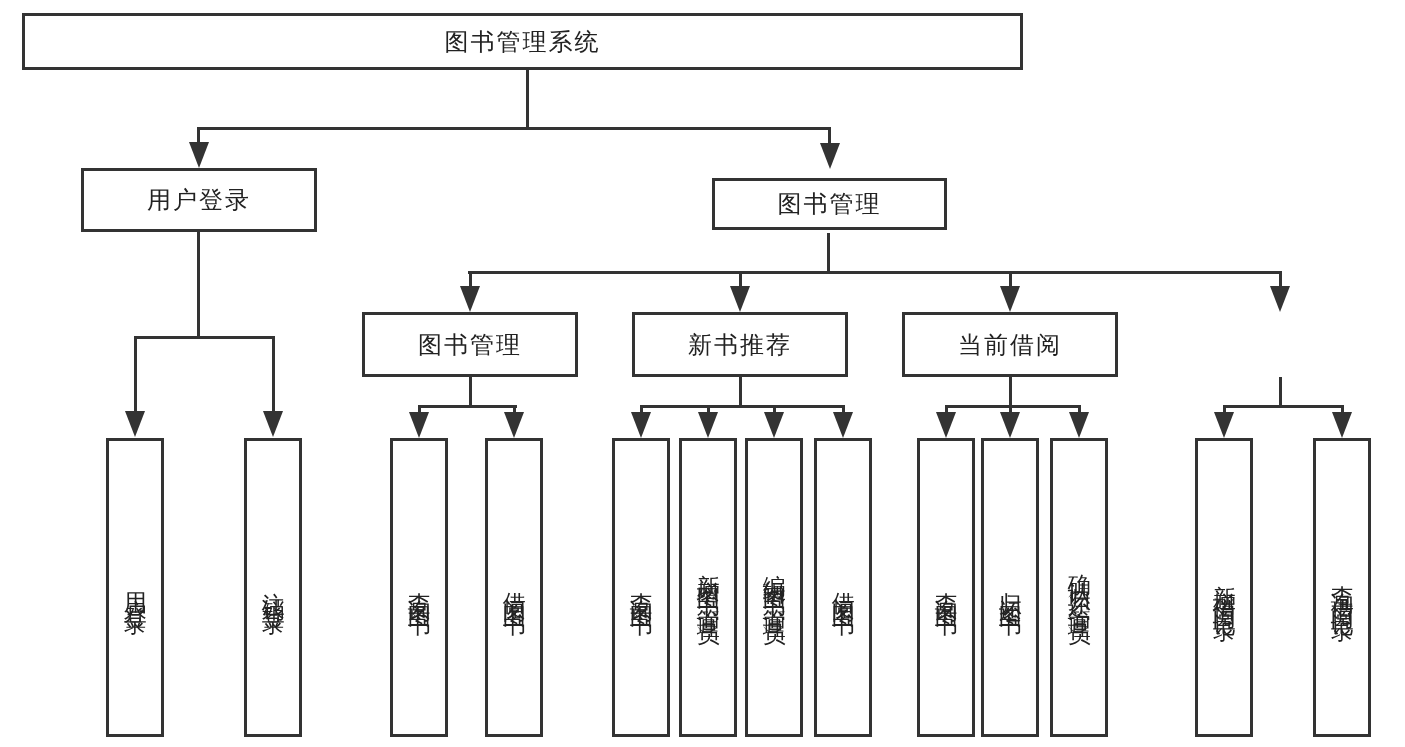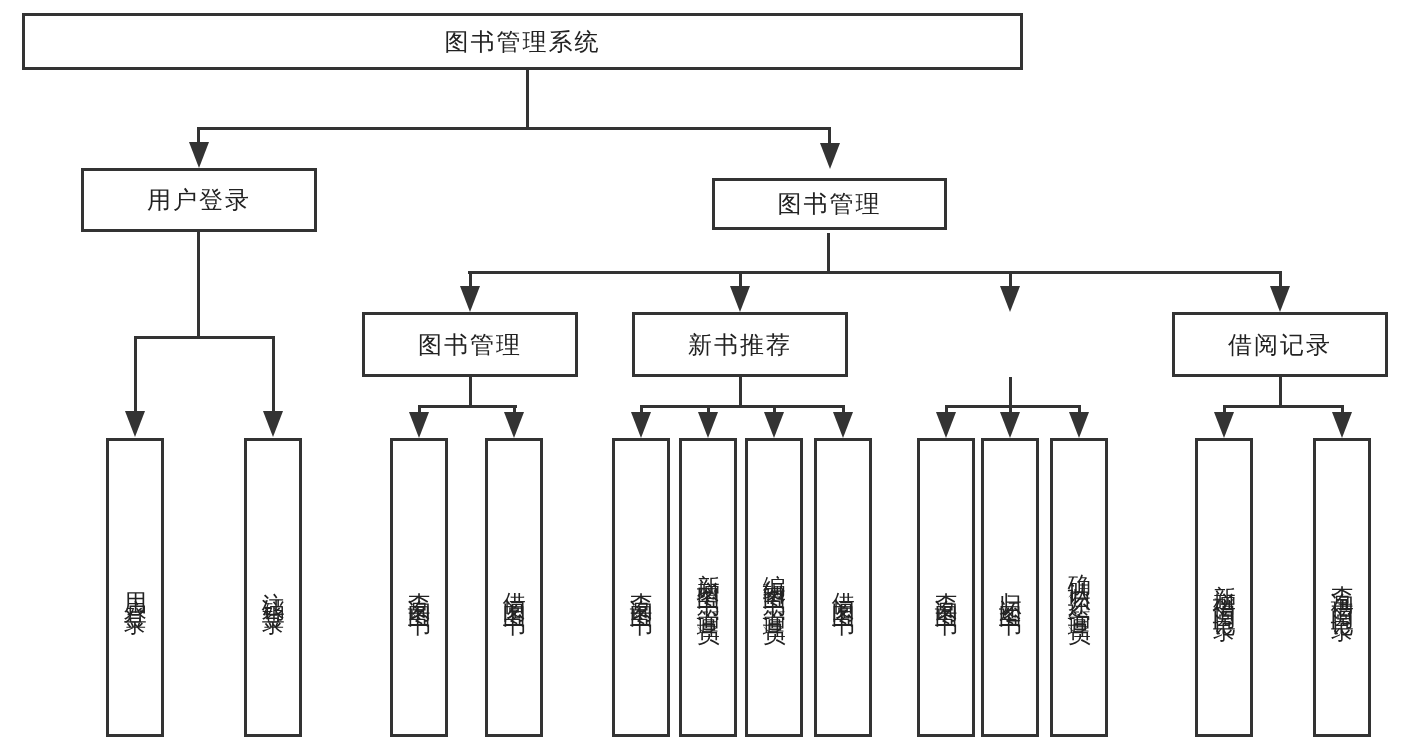--- a/index.html
+++ b/index.html
@@ -84,21 +84,21 @@
   <div class="vline" style="left:739px;top:271px;width:3px;height:16px;"></div>
   <div class="vline" style="left:1009px;top:271px;width:3px;height:16px;"></div>
   <div class="vline" style="left:1279px;top:271px;width:3px;height:16px;"></div>
   <div class="arrow" style="left:460px;top:286px;"></div>
   <div class="arrow" style="left:730px;top:286px;"></div>
   <div class="arrow" style="left:1000px;top:286px;"></div>
   <div class="arrow" style="left:1270px;top:286px;"></div>
 
   <div class="box" style="left:362px;top:312px;width:216px;height:65px;">图书管理</div>
   <div class="box" style="left:632px;top:312px;width:216px;height:65px;">新书推荐</div>
-  <div class="box" style="left:1172px;top:312px;width:216px;height:65px;">借阅记录</div>
+  <div class="box" style="left:902px;top:312px;width:216px;height:65px;">当前借阅</div>
 
   <div class="vline" style="left:469px;top:377px;width:3px;height:30px;"></div>
   <div class="hline" style="left:418px;top:405px;width:99px;height:3px;"></div>
   <div class="vline" style="left:418px;top:405px;width:3px;height:9px;"></div>
   <div class="vline" style="left:513px;top:405px;width:3px;height:9px;"></div>
   <div class="arrow" style="left:409px;top:412px;"></div>
   <div class="arrow" style="left:504px;top:412px;"></div>
 
   <div class="box leaf" style="left:390px;top:438px;width:58px;height:299px;">查询图书</div>
   <div class="box leaf" style="left:485px;top:438px;width:58px;height:299px;">借阅图书</div>

